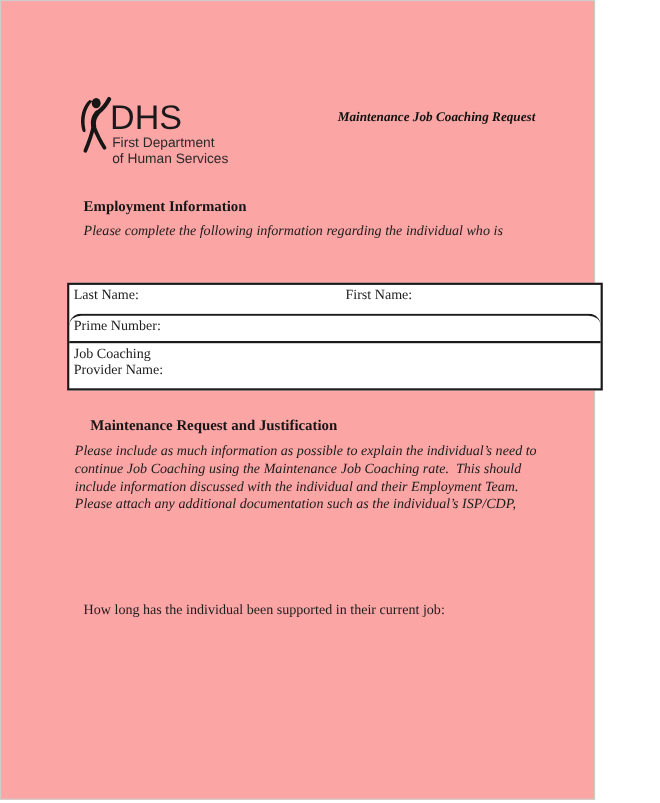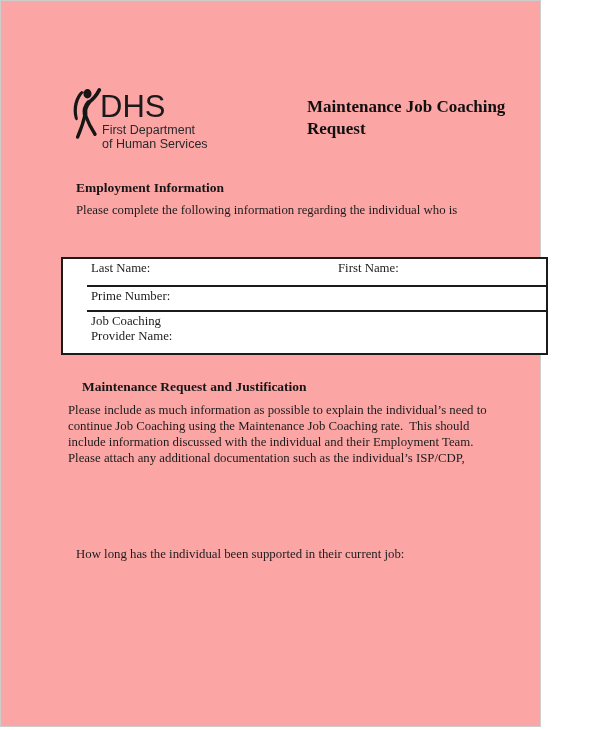--- a/index.html
+++ b/index.html
@@ -20,43 +20,43 @@
     font-family: "Liberation Sans", "DejaVu Sans", sans-serif;
     font-size: 31px; line-height: 34px; font-weight: 400; color: #1a1a1a;
   }
   .org-name {
     position: absolute; left: 101px; top: 123px;
     font-family: "Liberation Sans", "DejaVu Sans", sans-serif;
     font-size: 12.5px; line-height: 13.5px; color: #2a2a2a;
   }
   .doc-title {
     position: absolute; left: 306px; top: 95px; width: 212px;
-    font-weight: bold; font-size: 17px; line-height: 21.5px; color: #101010;
+    font-weight: bold; font-size: 12px; line-height: 21.5px; color: #101010; font-style: italic;
   }
 
   
   .section-heading { position: absolute; font-weight: bold; font-size: 13.5px; color: #161616; }
   .heading-demographic { left: 75px; top: 179px; }
   .heading-justification { left: 81px; top: 378px; }
 
   .para { position: absolute; font-size: 12.8px; line-height: 16px; color: #1c1c1c; }
-  .pline { white-space: pre-wrap; }
+  .pline { white-space: pre-wrap; font-style: italic; }
   .para-demographic { left: 75px; top: 201px; width: 460px; }
   .para-justification { left: 67px; top: 401px; width: 490px; }
   .question-line { position: absolute; left: 75px; top: 546px; font-size: 12.8px; color: #1c1c1c; }
 
   
   .demo-table {
     position: absolute; left: 60px; top: 256px; width: 487px;
-    border: 2px solid #1b1b1b; background: #ffffff; padding-left: 24px;
+    border: 2px solid #1b1b1b; background: #ffffff;
   }
   .demo-row { position: relative; width: 100%; }
   .demo-row + .demo-row { border-top: 2px solid #1b1b1b; }
   .row-names { height: 26px; }
-  .row-prime { height: 25px; }
+  .row-prime { height: 25px; border-radius: 11px; }
   .row-provider { height: 43px; }
   .cell-label {
     position: absolute; left: 4px; top: 2px;
     font-size: 12.8px; line-height: 15px; color: #1c1c1c; white-space: pre-line;
   }
   .cell-label-first { left: 251px; }
 
   
   .fill-area { position: absolute; background: transparent; }
   .fill-justification { left: 63px; top: 482px; width: 480px; height: 58px; }

